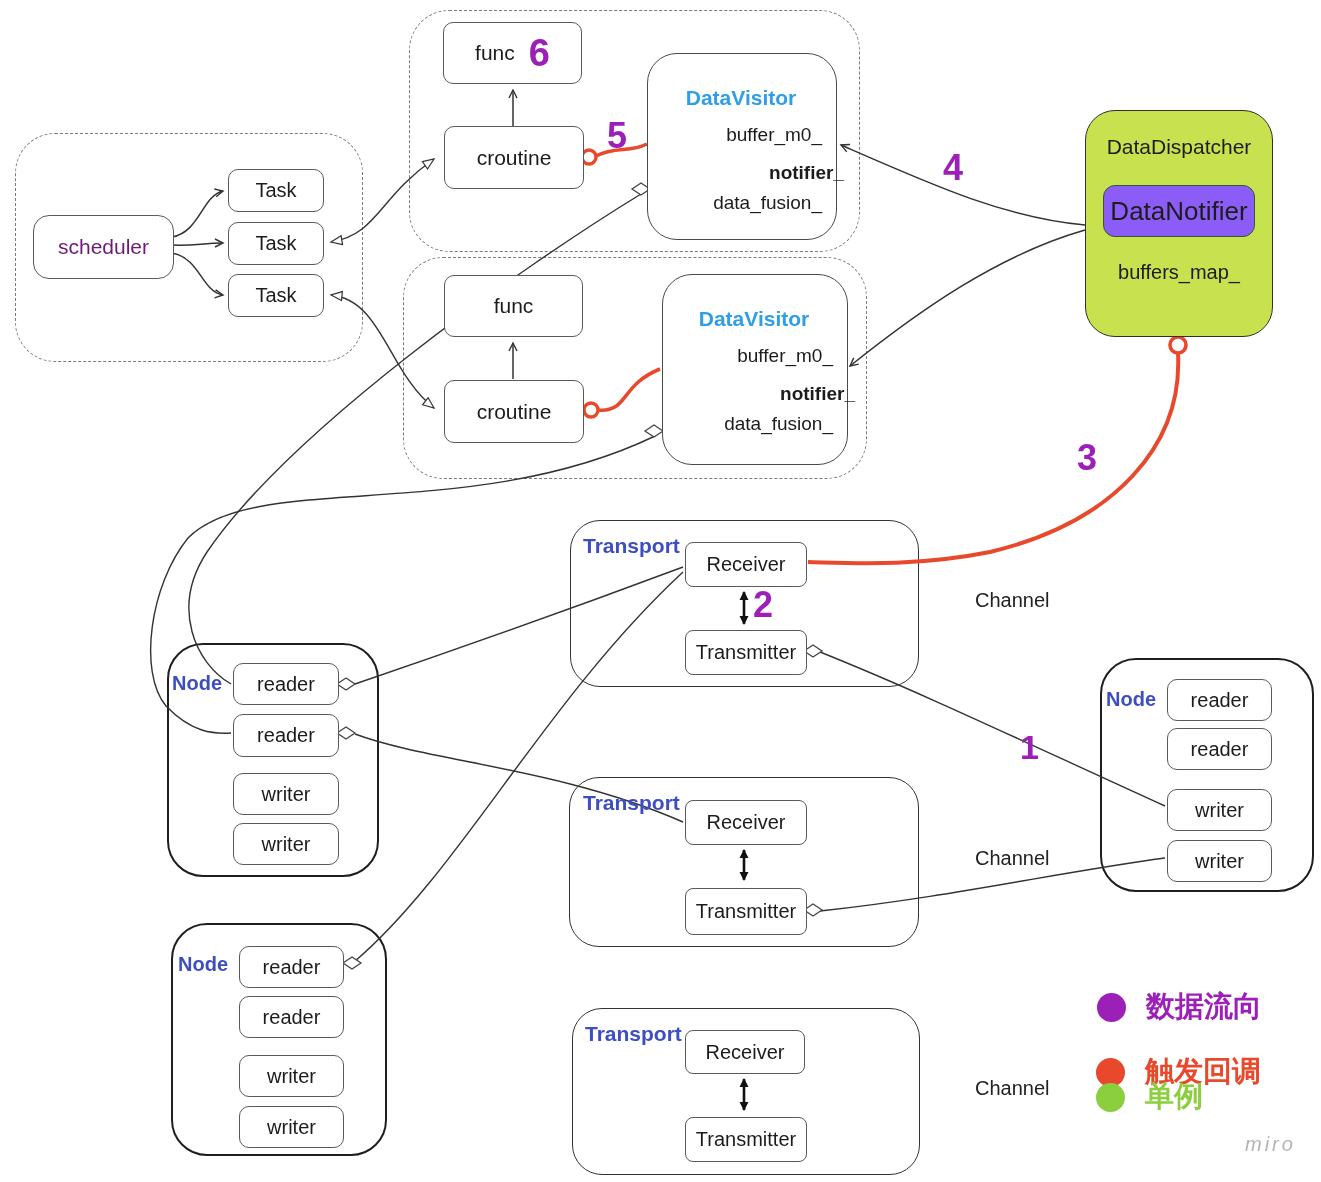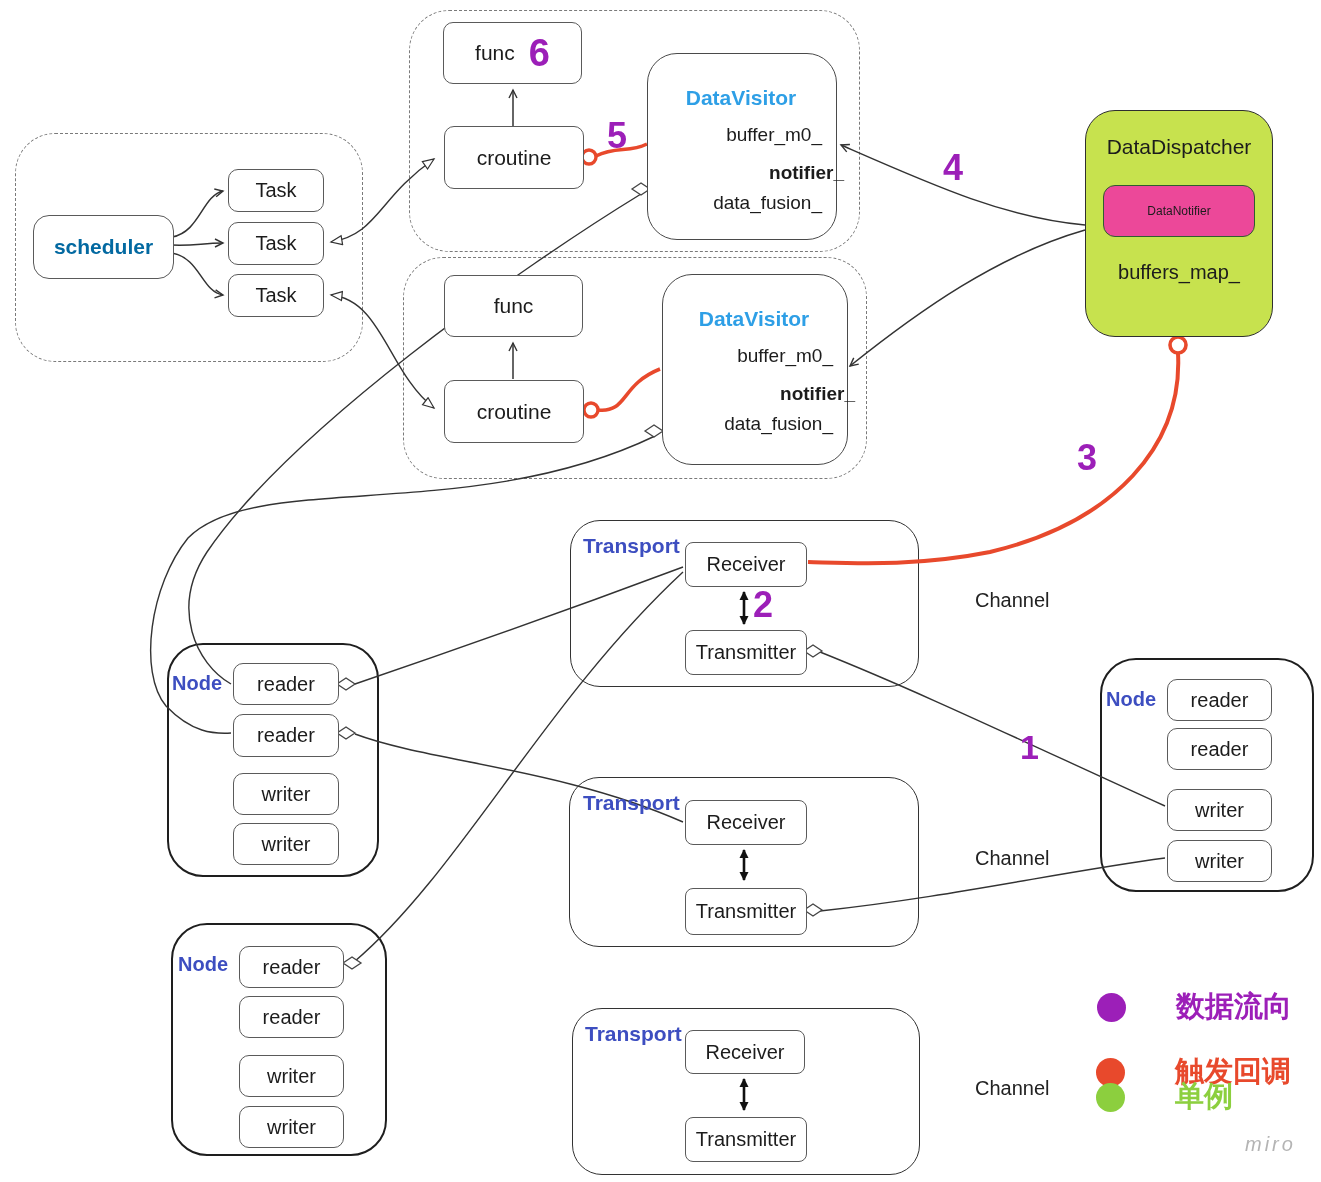--- a/index.html
+++ b/index.html
@@ -3,37 +3,37 @@
 <meta charset="utf-8">
 <style>
   html,body{margin:0;padding:0;background:#fff;font-family:"Liberation Sans","DejaVu Sans",sans-serif;color:#1c1c1c;}
   #canvas{position:relative;width:1321px;height:1182px;background:#fff;overflow:hidden;}
   #wires{position:absolute;left:0;top:0;z-index:2;}
   .box{position:absolute;z-index:3;background:#fff;border:1.5px solid #5a5a5a;border-radius:10px;
        display:flex;align-items:center;justify-content:center;font-size:20px;}
   .container{position:absolute;z-index:1;background:transparent;border:2px solid #1e1e1e;border-radius:36px;}
   .transport{position:absolute;z-index:1;background:transparent;border:1.5px solid #333;border-radius:30px;}
   .dashed{position:absolute;z-index:1;border:1.6px dashed #7a7a7a;border-radius:40px;background:transparent;}
-  .ind{color:#0369a1;font-weight:bold;}
+  .ind{color:#701a75;font-weight:normal;}
   .grouplbl{position:absolute;z-index:3;font-size:20px;font-weight:bold;color:#3d4ec0;}
   .visitor{position:absolute;z-index:3;background:#fff;border:1.5px solid #4a4a4a;border-radius:30px;
            display:flex;flex-direction:column;align-items:flex-end;padding:14px 14px 0 0;box-sizing:border-box;}
   .visitor .vtitle{align-self:center;color:#2e9fe6;font-weight:bold;font-size:21px;margin:18px 0 10px 12px;}
   .vfield{font-size:19px;line-height:30px;}
   .num{position:absolute;z-index:4;color:#9c1fb8;font-weight:bold;font-size:36px;line-height:1;}
   .channel{position:absolute;z-index:3;font-size:20px;color:#222;}
-  .legend-row{position:absolute;z-index:3;display:flex;align-items:center;gap:50px;}
+  .legend-row{position:absolute;z-index:3;display:flex;align-items:center;gap:20px;}
   .dot{width:29px;height:29px;border-radius:50%;}
   .legend-txt{font-size:29px;font-weight:bold;}
   .watermark{position:absolute;z-index:3;font-size:20px;color:#b4b4b4;letter-spacing:3px;font-style:italic;}
   .dispatcher{position:absolute;z-index:3;background:#c7e24e;border:1.5px solid #2f2f2f;border-radius:30px;
               display:flex;flex-direction:column;align-items:center;box-sizing:border-box;padding-top:24px;}
   .dispatcher .dtitle{font-size:21px;margin-bottom:26px;}
-  .notifier{background:#ec4899;border:1.5px solid #2f5d2f;border-radius:12px;width:150px;height:50px;
-            display:flex;align-items:center;justify-content:center;font-size:12px;}
+  .notifier{background:#8b5cf6;border:1.5px solid #2f5d2f;border-radius:12px;width:150px;height:50px;
+            display:flex;align-items:center;justify-content:center;font-size:26px;}
   .dfield{font-size:20px;margin-top:24px;}
 </style>
 </head>
 <body>
 
 <div id="canvas">
 
   <svg id="wires" width="1321" height="1182" viewBox="0 0 1321 1182">
     <defs>
       <marker id="vArrow" markerWidth="12" markerHeight="12" refX="9" refY="5" orient="auto" markerUnits="userSpaceOnUse">

